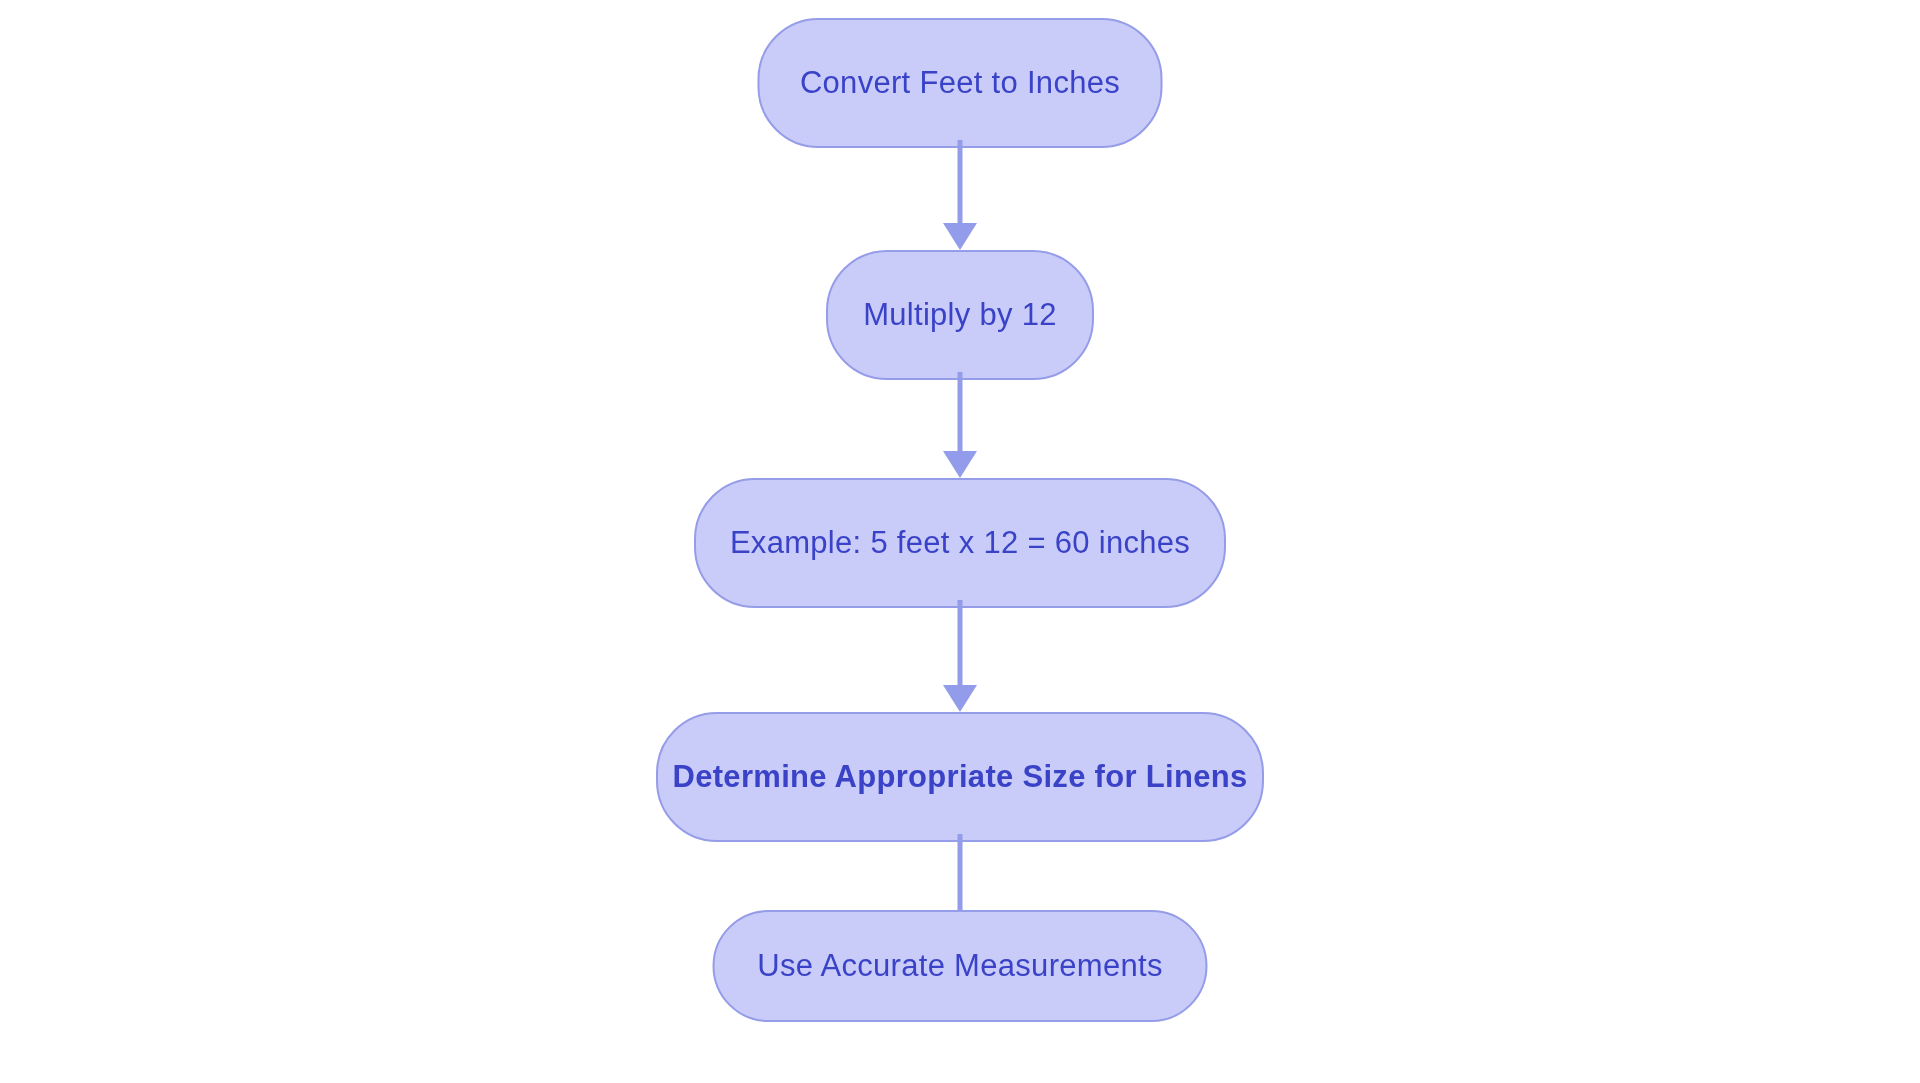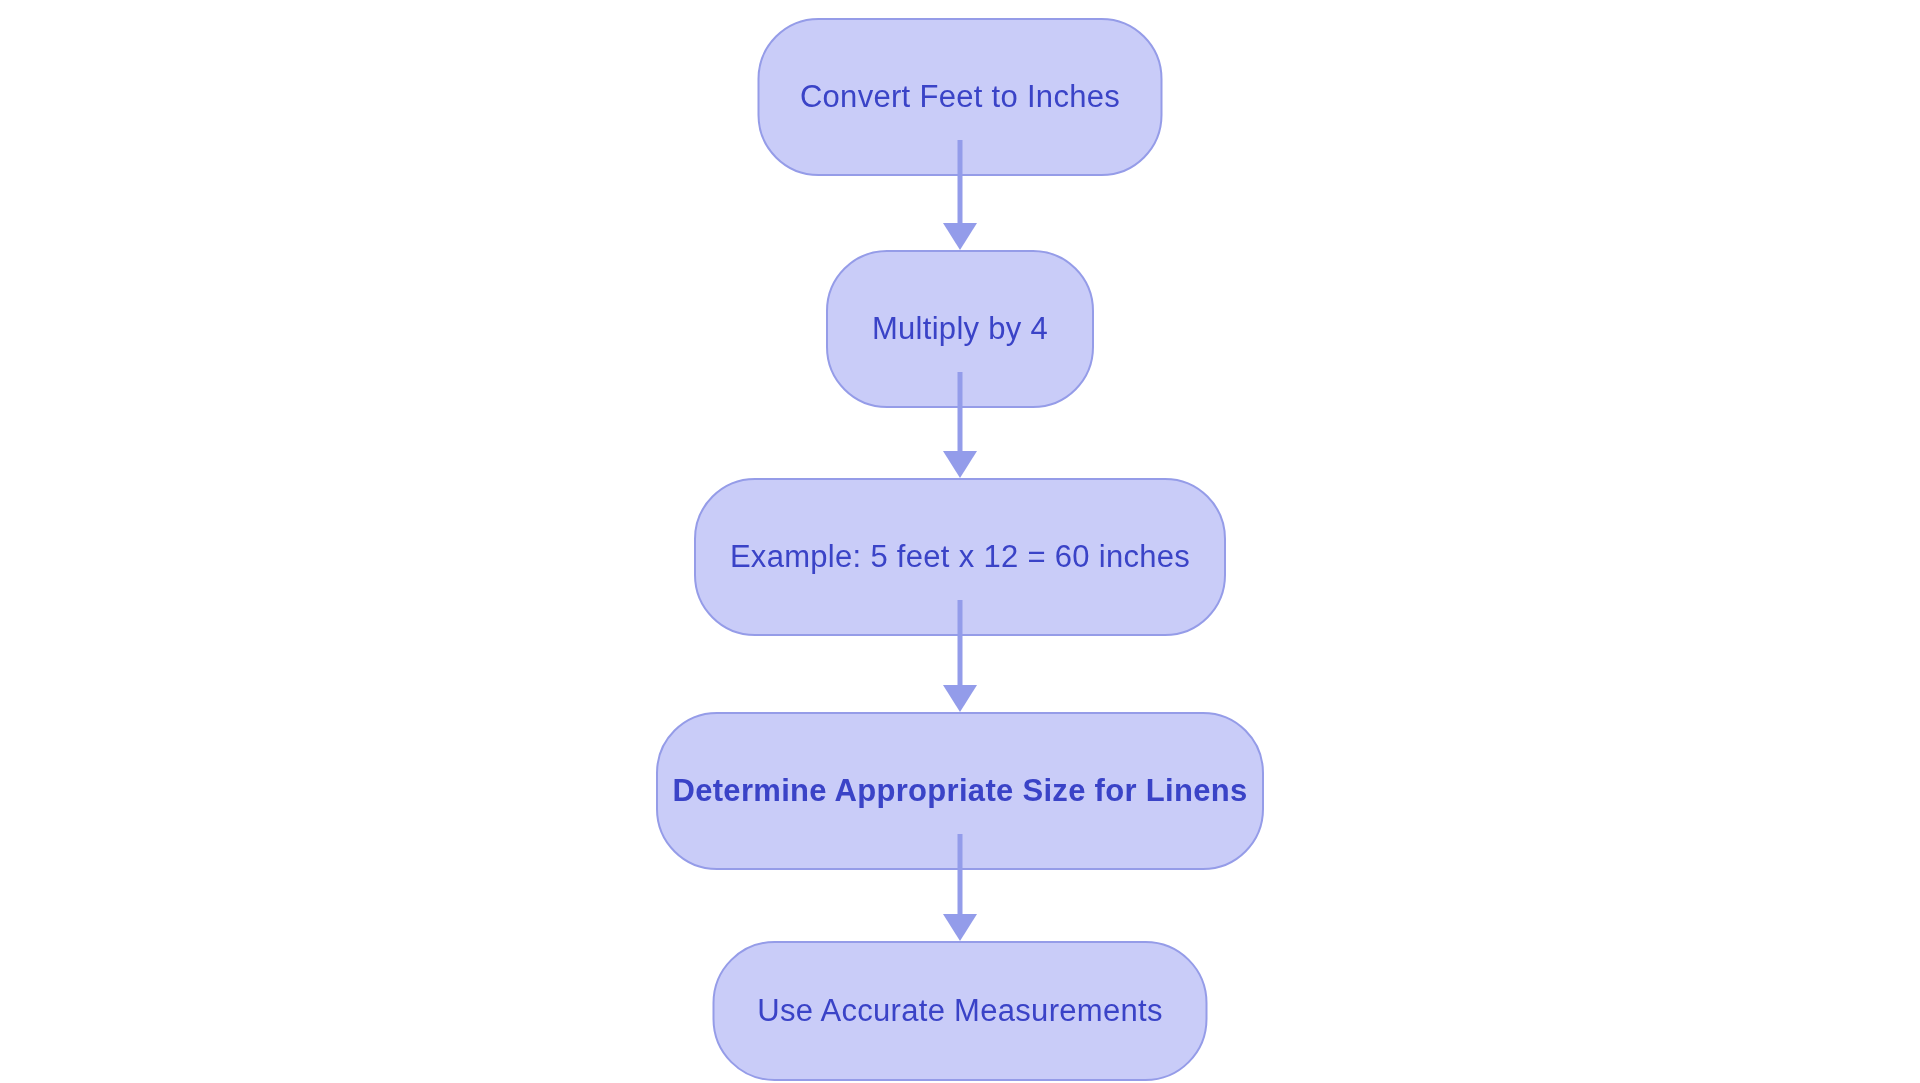--- a/index.html
+++ b/index.html
@@ -23,39 +23,39 @@
     position: relative;
   }
   .canvas {
     position: absolute;
     inset: 0;
   }
   .node {
     position: absolute;
     left: 50%;
     transform: translateX(-50%);
-    height: 158px;
+    height: 130px;
     border-radius: 61px;
     background: var(--node-fill);
     border: 2px solid var(--node-border);
     display: flex;
     align-items: center;
     justify-content: center;
   }
   .node-label {
     font-size: 31px;
     letter-spacing: 0.3px;
     color: var(--node-text);
     white-space: nowrap;
   }
   .n1 { top: 18px;  width: 405px; }
   .n2 { top: 250px; width: 268px; }
   .n3 { top: 478px; width: 532px; justify-content: center; }
   .n4 { top: 712px; width: 608px; font-weight: bold; }
-  .n5 { top: 941px; width: 495px; height: 140px; border-radius: 62px; }
+  .n5 { top: 910px; width: 495px; height: 112px; border-radius: 62px; }
 
   .arrow {
     position: absolute;
     left: 50%;
     transform: translateX(-50%);
     width: 34px;
   }
   .a1 { top: 140px; height: 110px; }
   .a2 { top: 372px; height: 106px; }
   .a3 { top: 600px; height: 112px; }
@@ -89,21 +89,21 @@
   <div class="node n1">
     <span class="node-label">Convert Feet to Inches</span>
   </div>
 
   <div class="arrow a1">
     <div class="arrow-line"></div>
     <div class="arrow-head"></div>
   </div>
 
   <div class="node n2">
-    <span class="node-label">Multiply by 4</span>
+    <span class="node-label">Multiply by 12</span>
   </div>
 
   <div class="arrow a2">
     <div class="arrow-line"></div>
     <div class="arrow-head"></div>
   </div>
 
   <div class="node n3">
     <span class="node-label">Example: 5 feet x 12 = 60 inches</span>
   </div>

